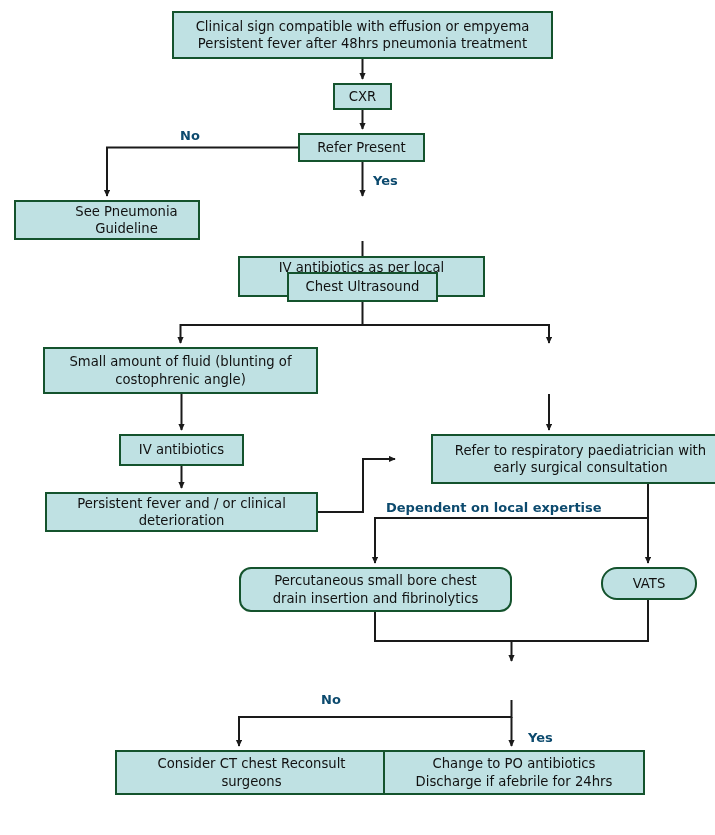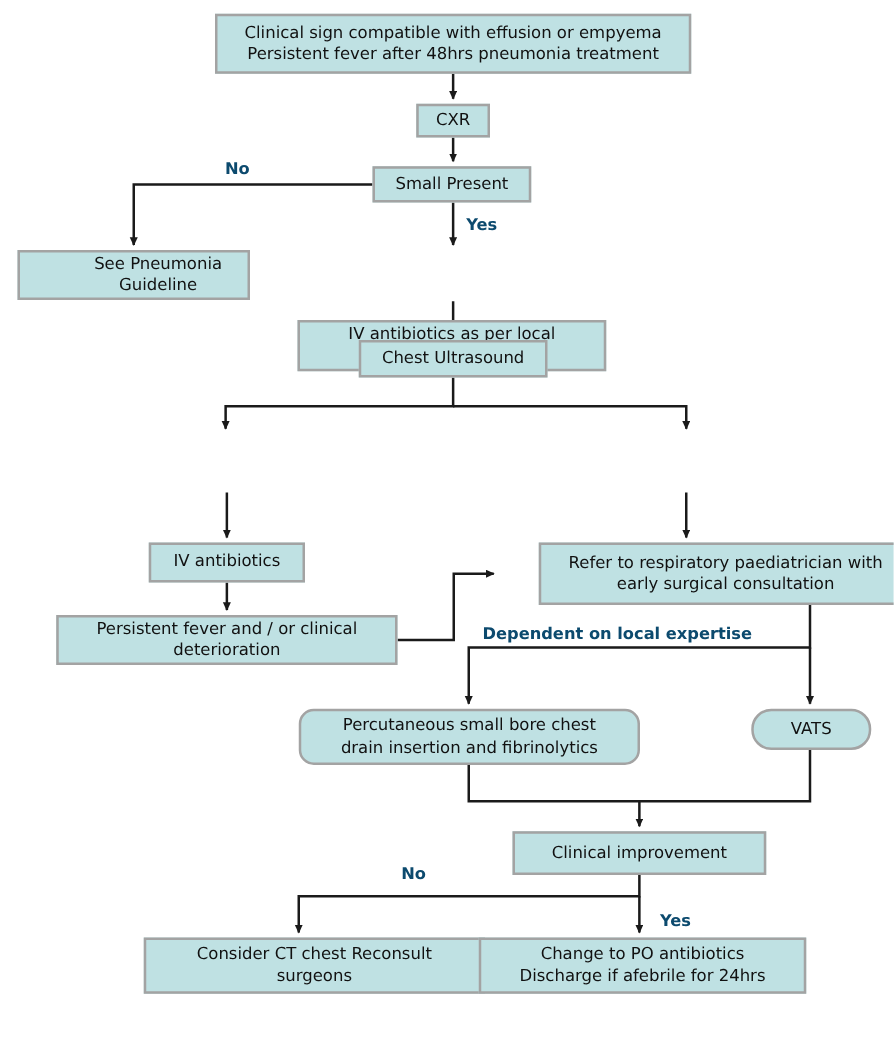--- a/index.html
+++ b/index.html
@@ -23,21 +23,21 @@
     left: 0;
     top: 0;
     width: 715px;
     height: 835px;
     pointer-events: none;
   }
   .node {
     position: absolute;
     box-sizing: border-box;
     background: #bfe1e3;
-    border: 2px solid #a3a3a3;
+    border: 2px solid #14532d;
     display: flex;
     align-items: center;
     justify-content: center;
     text-align: center;
     color: #111111;
     font-size: 13.2px;
     line-height: 1.32;
     padding: 2px 5px;
     white-space: pre-line;
     z-index: 2;
@@ -94,46 +94,47 @@
       <path d="M511.5,700 L511.5,717 L239,717 L239,746" marker-end="url(#arrowhead)"></path>
       <path d="M511.5,717 L511.5,746" marker-end="url(#arrowhead)"></path>
     </g>
   </svg>
 
   <div class="node" style="left:172px; top:11px; width:381px; height:48px;">Clinical sign compatible with effusion or empyema
 Persistent fever after 48hrs pneumonia treatment</div>
 
   <div class="node" style="left:333px; top:83px; width:59px; height:27px;">CXR</div>
 
-  <div class="node" style="left:298px; top:133px; width:127px; height:29px;">Small Present</div>
+  <div class="node" style="left:298px; top:133px; width:127px; height:29px;">Refer Present</div>
 
   <div class="node" style="left:14px; top:200px; width:186px; height:40px;padding-left:44px;">See Pneumonia
 Guideline</div>
 
   <div class="node" style="left:238px; top:216px; width:247px; height:41px;margin-top:40px;">IV antibiotics as per local
 hospital guidelines</div>
 
   <div class="node" style="left:287px; top:272px; width:151px; height:30px;">Chest Ultrasound</div>
 
+  <div class="node" style="left:43px; top:347px; width:275px; height:47px;">Small amount of fluid (blunting of
+costophrenic angle)</div>
 
 
   <div class="node" style="left:119px; top:434px; width:125px; height:32px;">IV antibiotics</div>
 
   <div class="node" style="left:399px; top:434px; width:299px; height:50px;margin-left:32px;">Refer to respiratory paediatrician with
 early surgical consultation</div>
 
   <div class="node" style="left:45px; top:492px; width:273px; height:40px;">Persistent fever and / or clinical
 deterioration</div>
 
   <div class="node" style="left:239px; top:567px; width:273px; height:45px;border-radius:12px;">Percutaneous small bore chest
 drain insertion and fibrinolytics</div>
 
   <div class="node" style="left:601px; top:567px; width:96px; height:33px;border-radius:16px;">VATS</div>
 
-  <div class="node" style="left:410px; top:665px; width:203px; height:35px;">Clinical improvement</div>
 
   <div class="node" style="left:103px; top:750px; width:273px; height:45px;margin-left:12px;">Consider CT chest Reconsult
 surgeons</div>
 
   <div class="node" style="left:383px; top:750px; width:262px; height:45px;">Change to PO antibiotics
 Discharge if afebrile for 24hrs</div>
 
   <div class="edge-label" style="left:180px; top:128px;">No</div>
 
   <div class="edge-label" style="left:373px; top:173px;">Yes</div>

